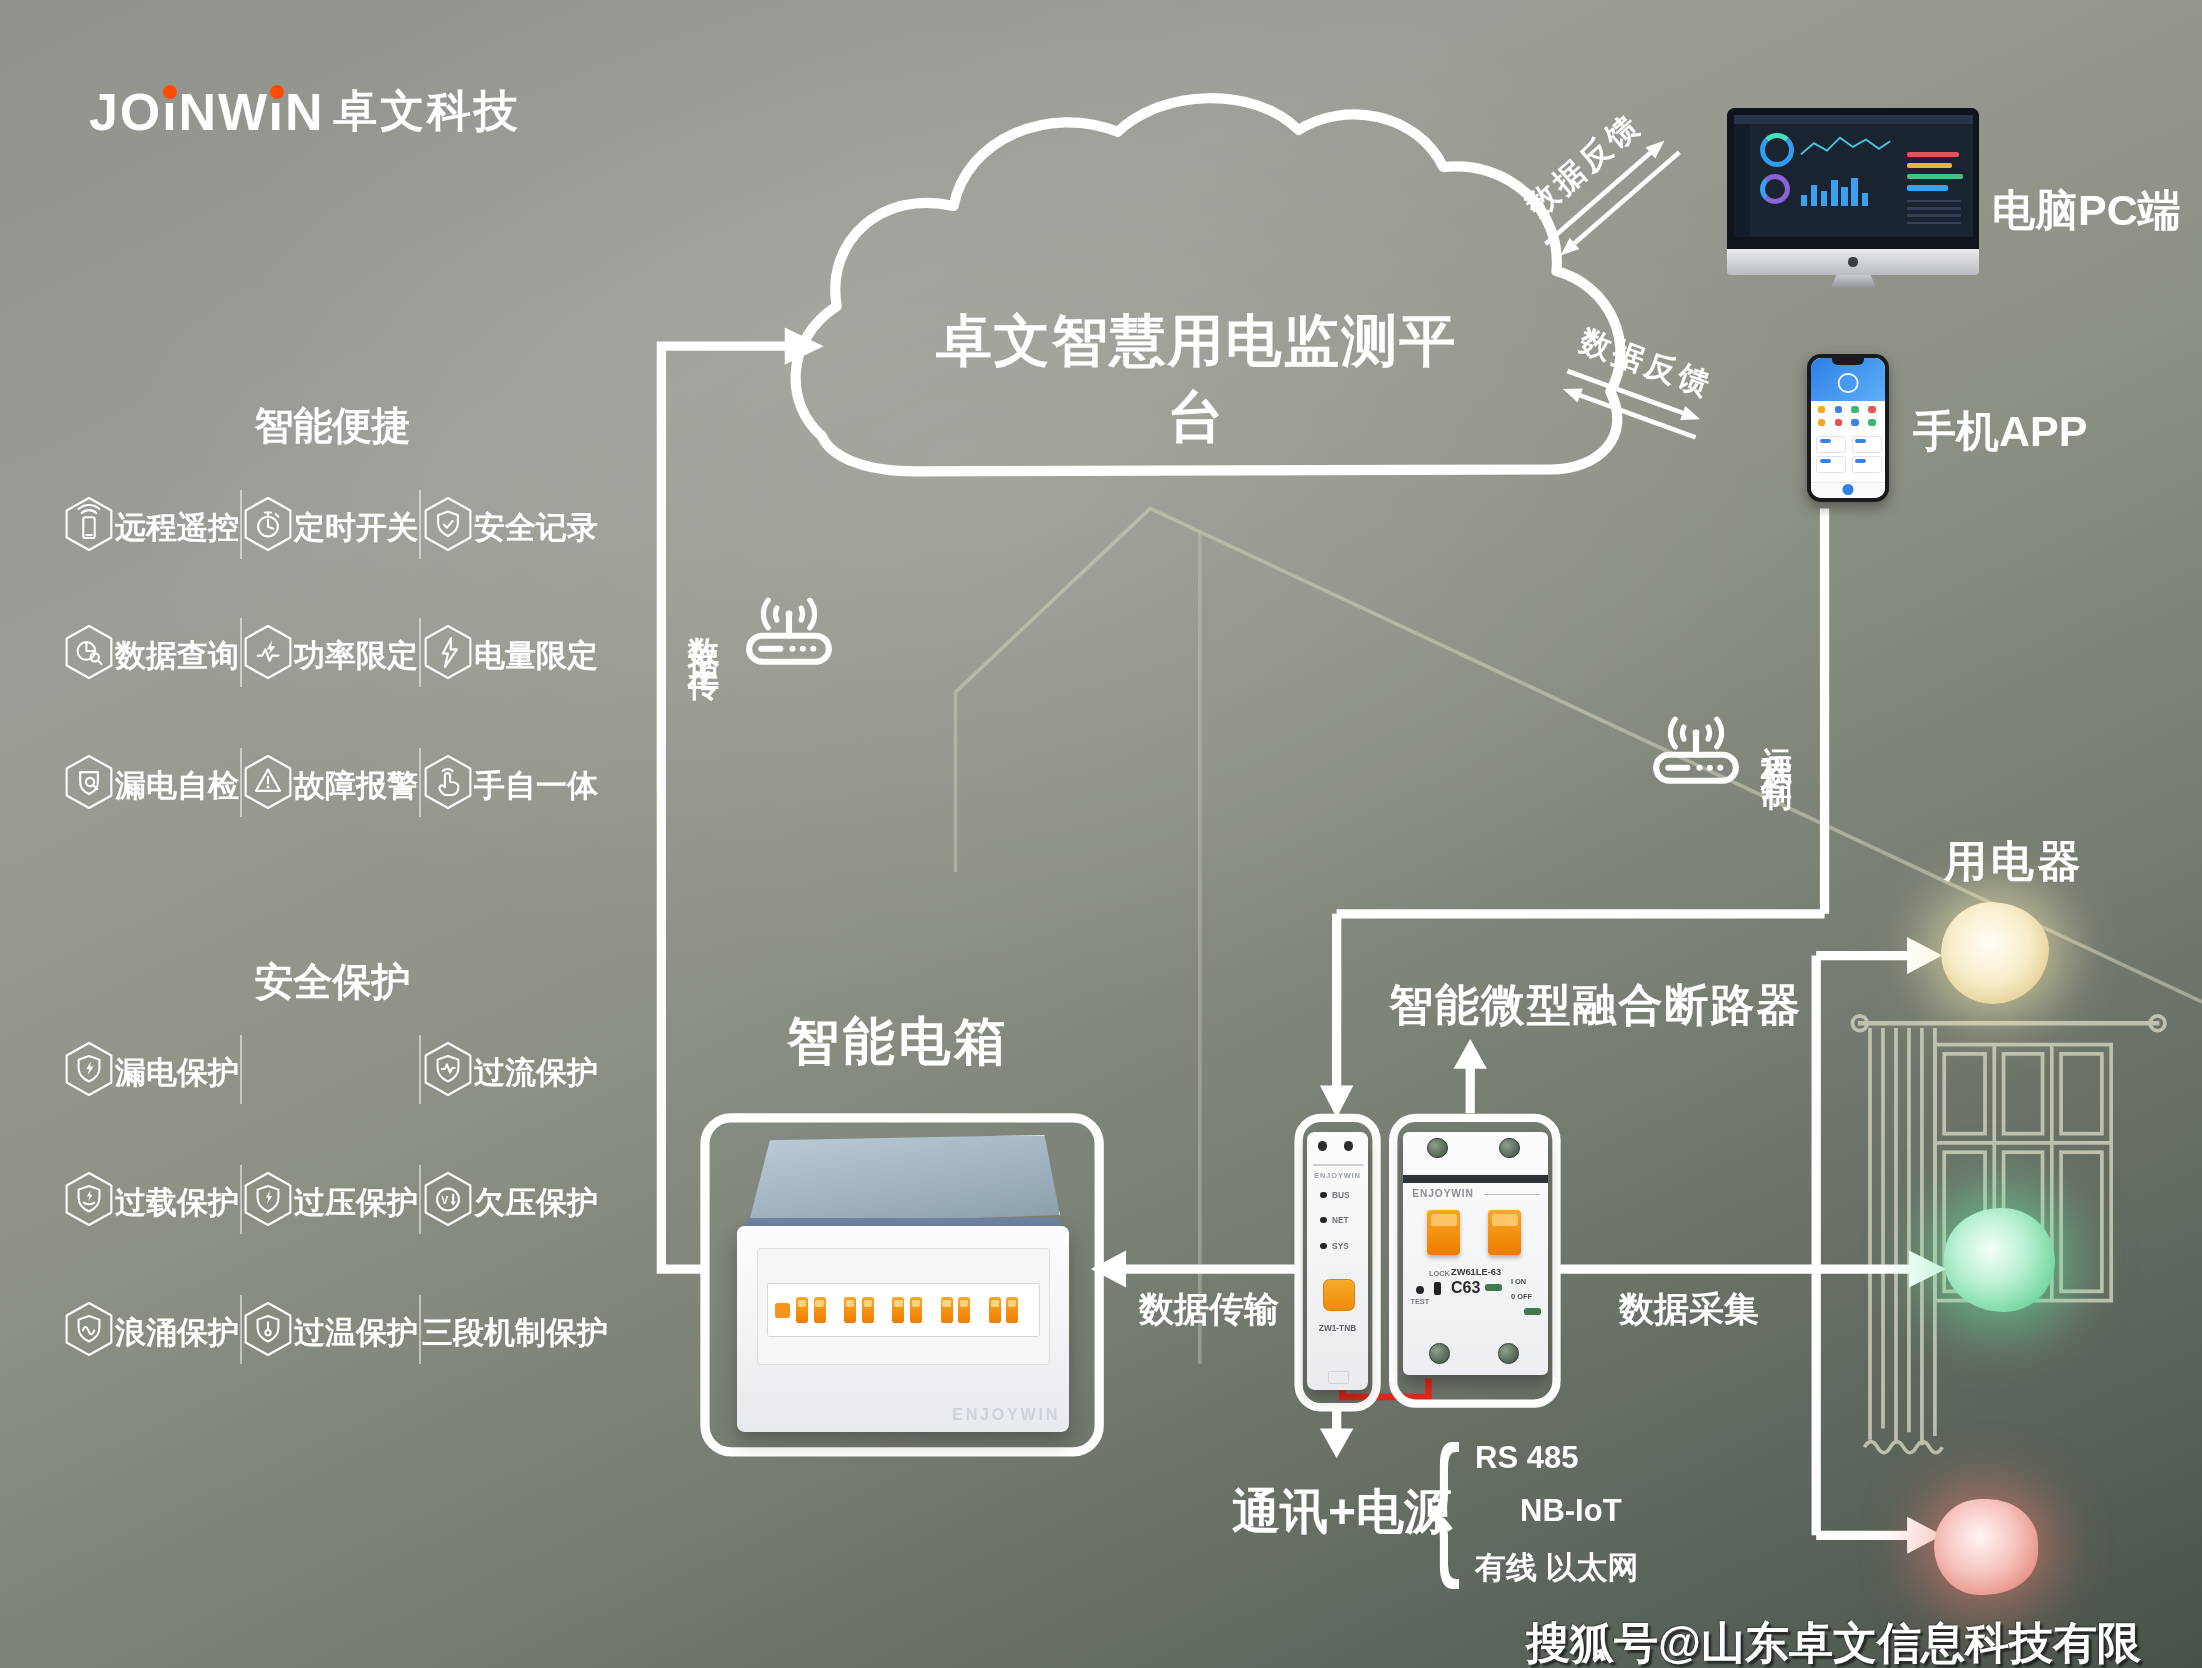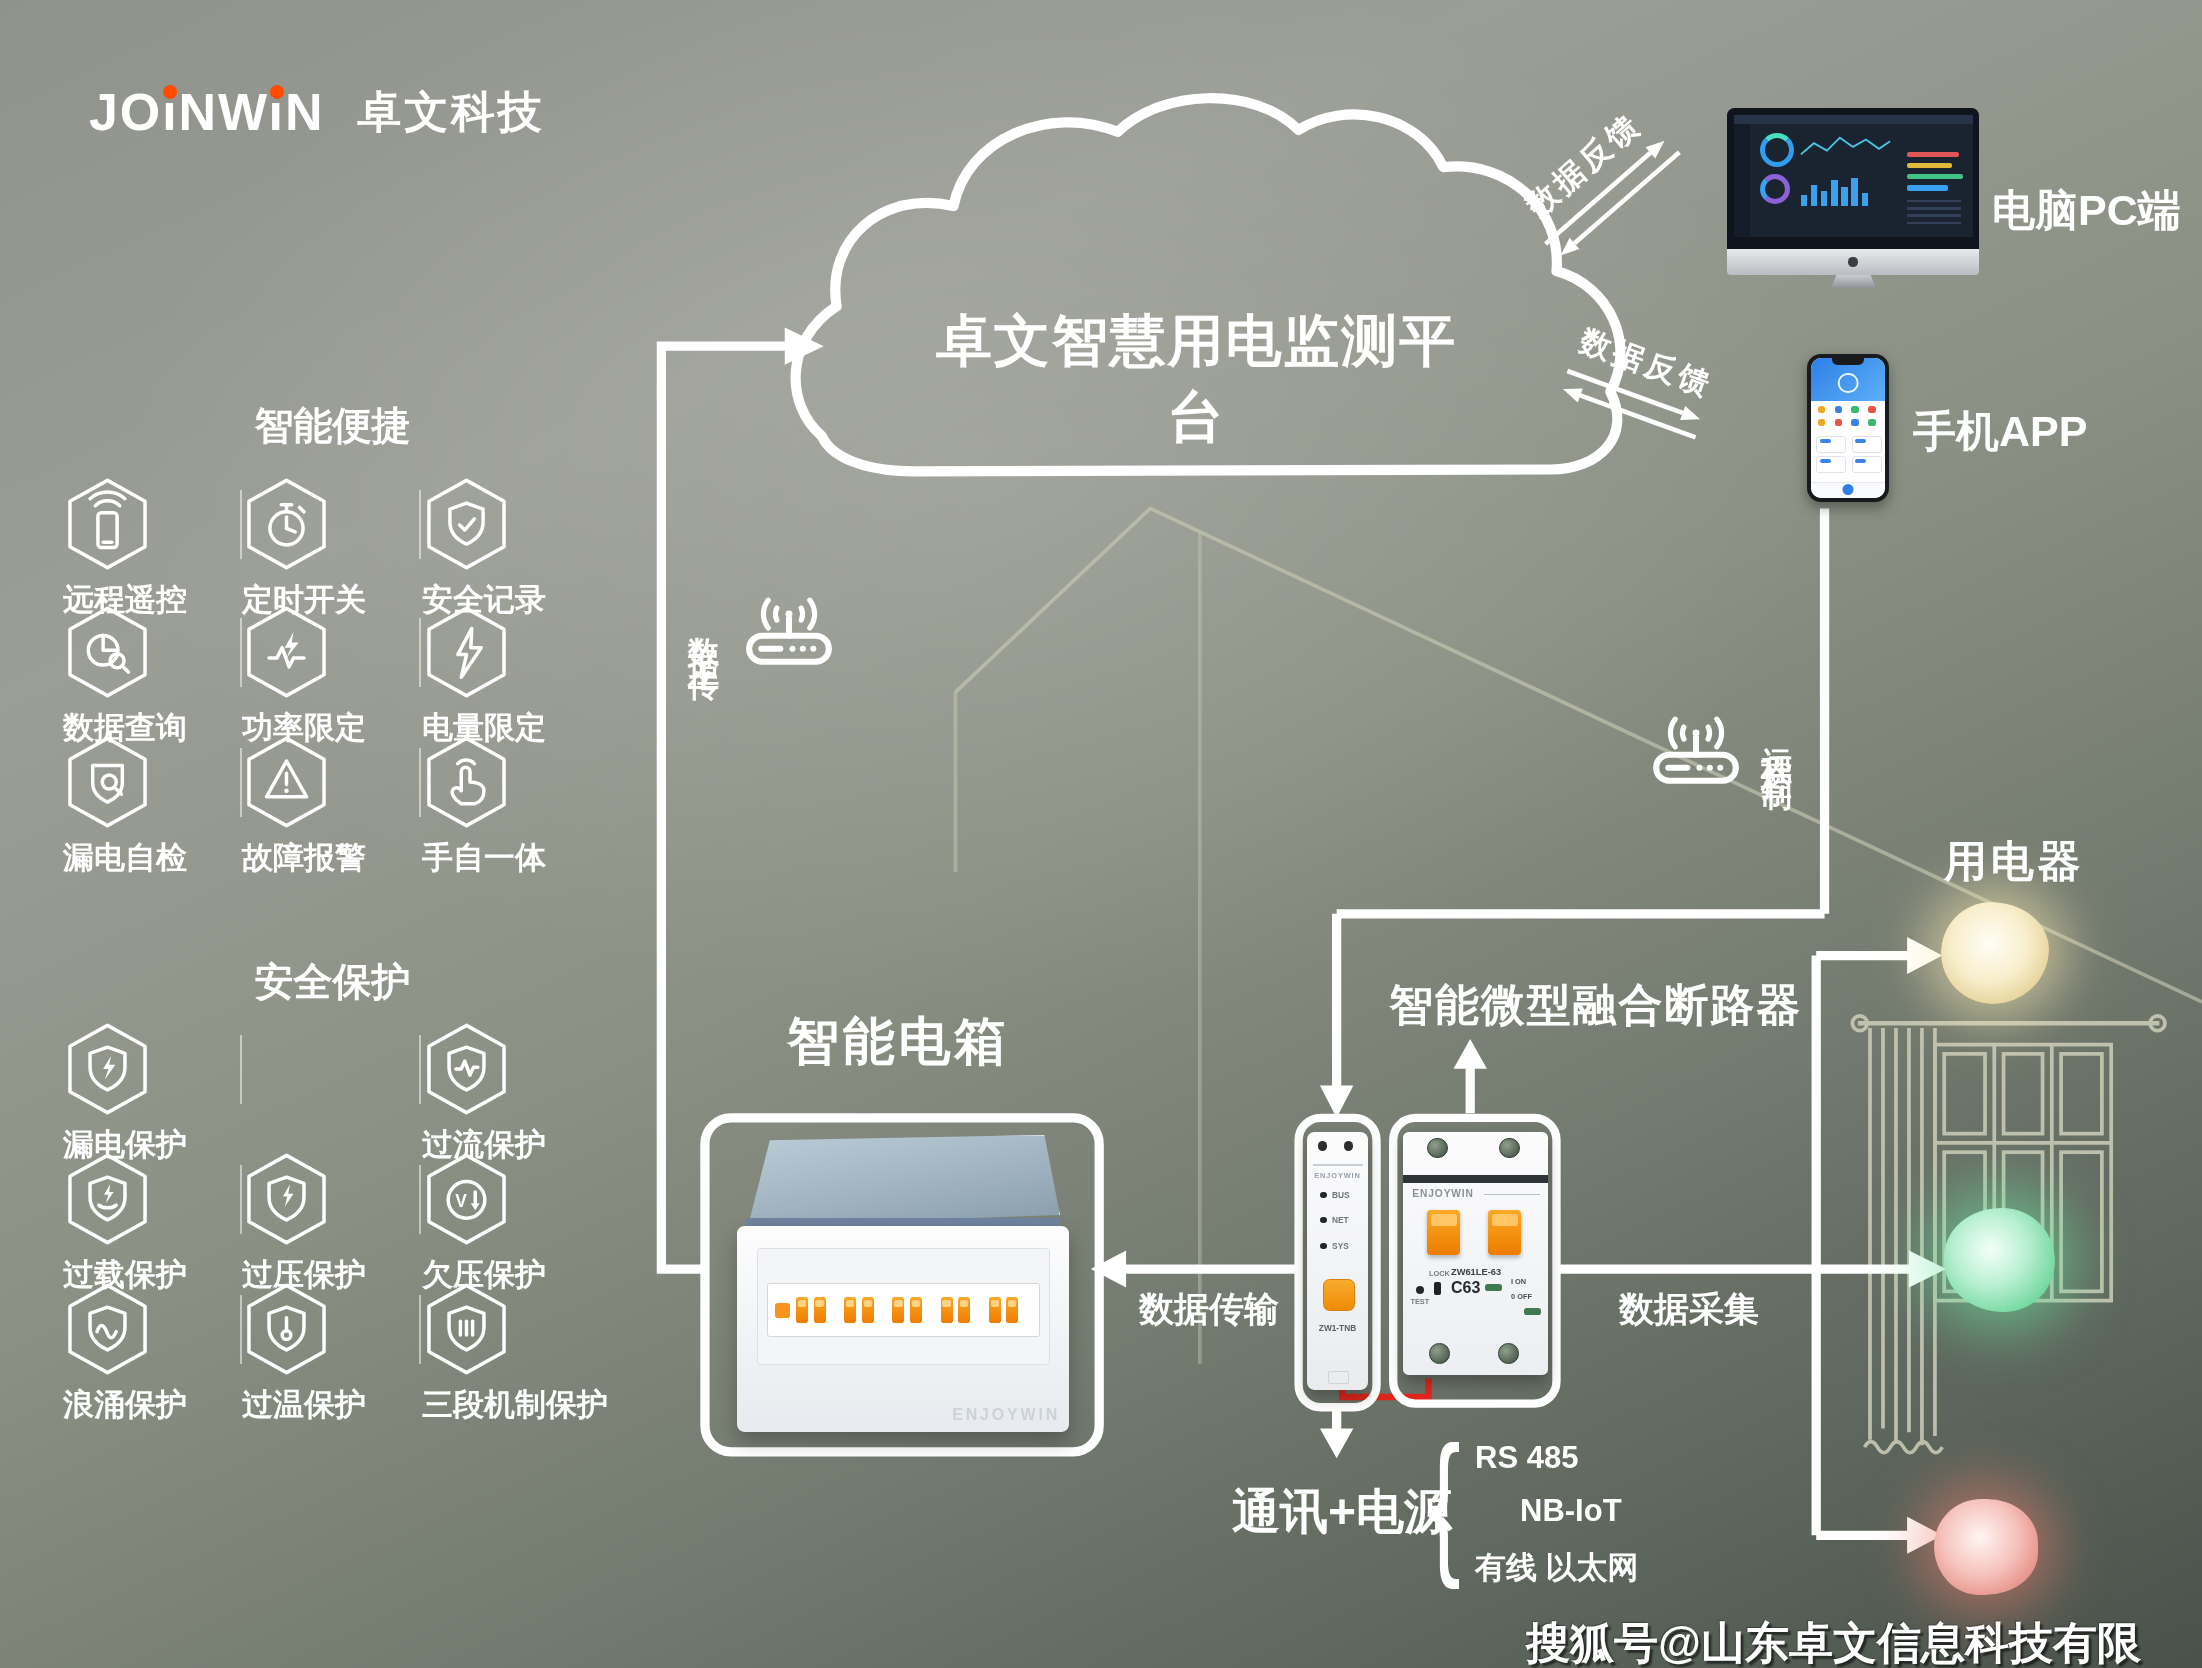--- a/index.html
+++ b/index.html
@@ -6,36 +6,36 @@
   #stage{
     position:relative;width:2203px;height:1669px;overflow:hidden;
     font-family:"Liberation Sans","DejaVu Sans",sans-serif;color:#fff;
     background:
       radial-gradient(1391px 881px at 44% 28%, rgba(255,255,255,.12), rgba(255,255,255,0) 62%),
       linear-gradient(155deg,#90938b 0%,#9b9e96 26%,#8b9084 50%,#737a6f 70%,#5a635a 88%,#49524a 100%);
   }
   svg.overlay{position:absolute;left:0;top:0;z-index:1;}
   .abs{position:absolute;}
   
-  .logo{left:89px;top:82px;display:flex;align-items:center;gap:33px;z-index:2;}
+  .logo{left:89px;top:82px;display:flex;align-items:flex-start;gap:9px;z-index:2;}
   .logo-en{font-size:52px;font-weight:800;letter-spacing:1.9px;}
   .logo-en .logo-i{position:relative;}
   .logo-en .logo-i::after{content:"";position:absolute;left:50%;top:1.9px;transform:translateX(-50%);
     width:14px;height:14px;border-radius:50%;background:#ff4a00;}
   .logo-cn{font-size:44px;font-weight:800;letter-spacing:2.8px;}
   
   .sec-title{font-size:39px;font-weight:700;text-align:center;width:223px;z-index:2;}
   .big-label{font-size:43px;font-weight:700;white-space:nowrap;z-index:3;}
   .cloud-title{left:932px;top:304px;width:529px;text-align:center;font-size:56px;font-weight:800;letter-spacing:1.9px;z-index:2;}
   .v-label{writing-mode:vertical-rl;font-size:31px;font-weight:700;letter-spacing:11px;z-index:2;}
   .mid-label{font-size:35px;font-weight:700;white-space:nowrap;z-index:3;}
   .watermark{left:1526px;top:1586px;font-size:44px;font-weight:800;white-space:nowrap;z-index:6;
     text-shadow:2.8px 2.8px 1.9px rgba(0,0,0,.55),-0.9px -0.9px 0.9px rgba(0,0,0,.3);margin-top:28px;}
   
-  .hex-item{position:absolute;width:176px;display:flex;flex-direction:column;z-index:2;}
+  .hex-item{position:absolute;width:176px;display:flex;flex-direction:row;align-items:center;z-index:2;}
   .hex-item svg{width:89px;height:96px;stroke:#fff;stroke-width:4;fill:none;stroke-linejoin:round;stroke-linecap:round;}
   .hex-item svg .fil{fill:#fff;stroke:none;}
   .hex-item svg text{fill:#fff;stroke:none;font-weight:bold;font-family:"Liberation Sans","DejaVu Sans",sans-serif;}
   .hex-label{margin-top:7.4px;font-size:31px;font-weight:700;white-space:nowrap;}
   .vdiv{position:absolute;width:1.9px;height:69px;background:rgba(255,255,255,.5);z-index:2;}
   
   .fb{position:absolute;display:flex;flex-direction:column;align-items:center;gap:1.9px;z-index:3;}
   .fb .fb-label{font-size:31px;font-weight:700;letter-spacing:3.7px;}
   .fb svg{stroke:#fff;stroke-width:5;fill:none;}
   .fb svg polygon{fill:#fff;stroke:none;}

